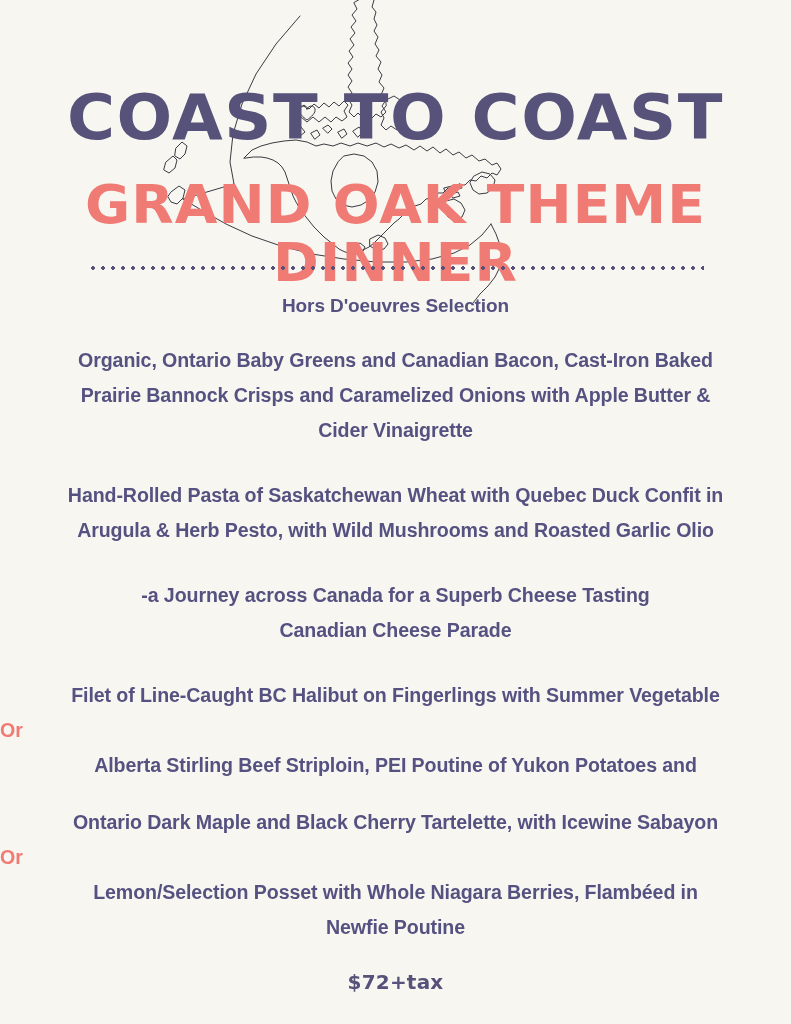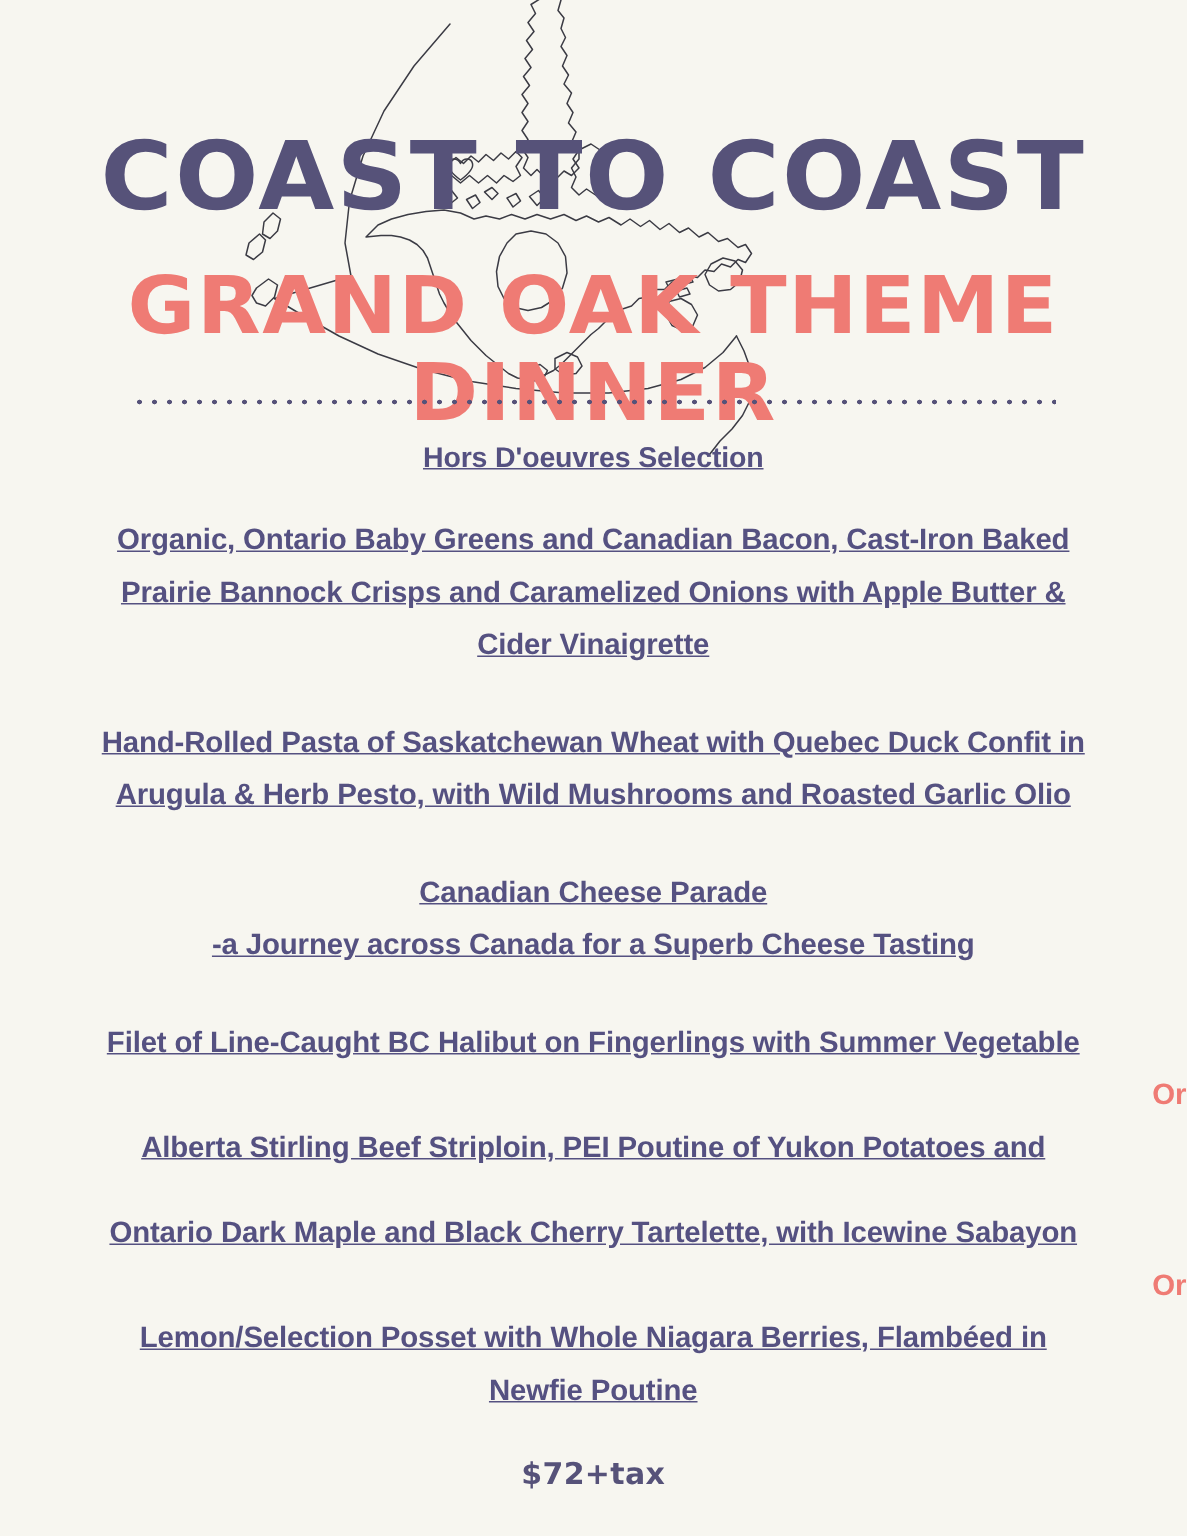--- a/index.html
+++ b/index.html
@@ -109,38 +109,37 @@
   .course {
     width: 731px;
     margin: 0 auto;
     text-align: center;
     color: #555181;
     font-family: "Liberation Sans", sans-serif;
     font-weight: bold;
     font-size: 19.6px;
     line-height: 35px;
     letter-spacing: -0.1px;
-    text-decoration: underline;
   }
 
   .course.section-heading {
     font-size: 19px;
     margin-bottom: 20px;
   }
 
   .course-gap-lg { height: 30px; }
   .course-gap-md { height: 22px; }
 
   .or-sep {
     color: #ef7b74;
     font-family: "Liberation Sans", sans-serif;
     font-weight: bold;
     font-size: 19.6px;
     line-height: 35px;
-    text-align: right;
+    text-align: left;
   }
 
   #price {
     width: 731px;
     margin: 0 auto;
     text-align: center;
     color: #565279;
     font-family: "DejaVu Sans", sans-serif;
     font-weight: bold;
     font-size: 20px;
@@ -248,22 +247,22 @@
       <div class="course-gap-lg"></div>
 
       <div class="course">
         <div>Hand-Rolled Pasta of Saskatchewan Wheat with Quebec Duck Confit in</div>
         <div>Arugula &amp; Herb Pesto, with Wild Mushrooms and Roasted Garlic Olio</div>
       </div>
 
       <div class="course-gap-lg"></div>
 
       <div class="course">
+        <div>-a Journey across Canada for a Superb Cheese Tasting</div>
         <div>Canadian Cheese Parade</div>
-        <div>-a Journey across Canada for a Superb Cheese Tasting</div>
       </div>
 
       <div class="course-gap-lg"></div>
 
       <div class="course">
         <div>Filet of Line-Caught BC Halibut on Fingerlings with Summer Vegetable</div>
       </div>
 
       <div class="or-sep">Or</div>
 

